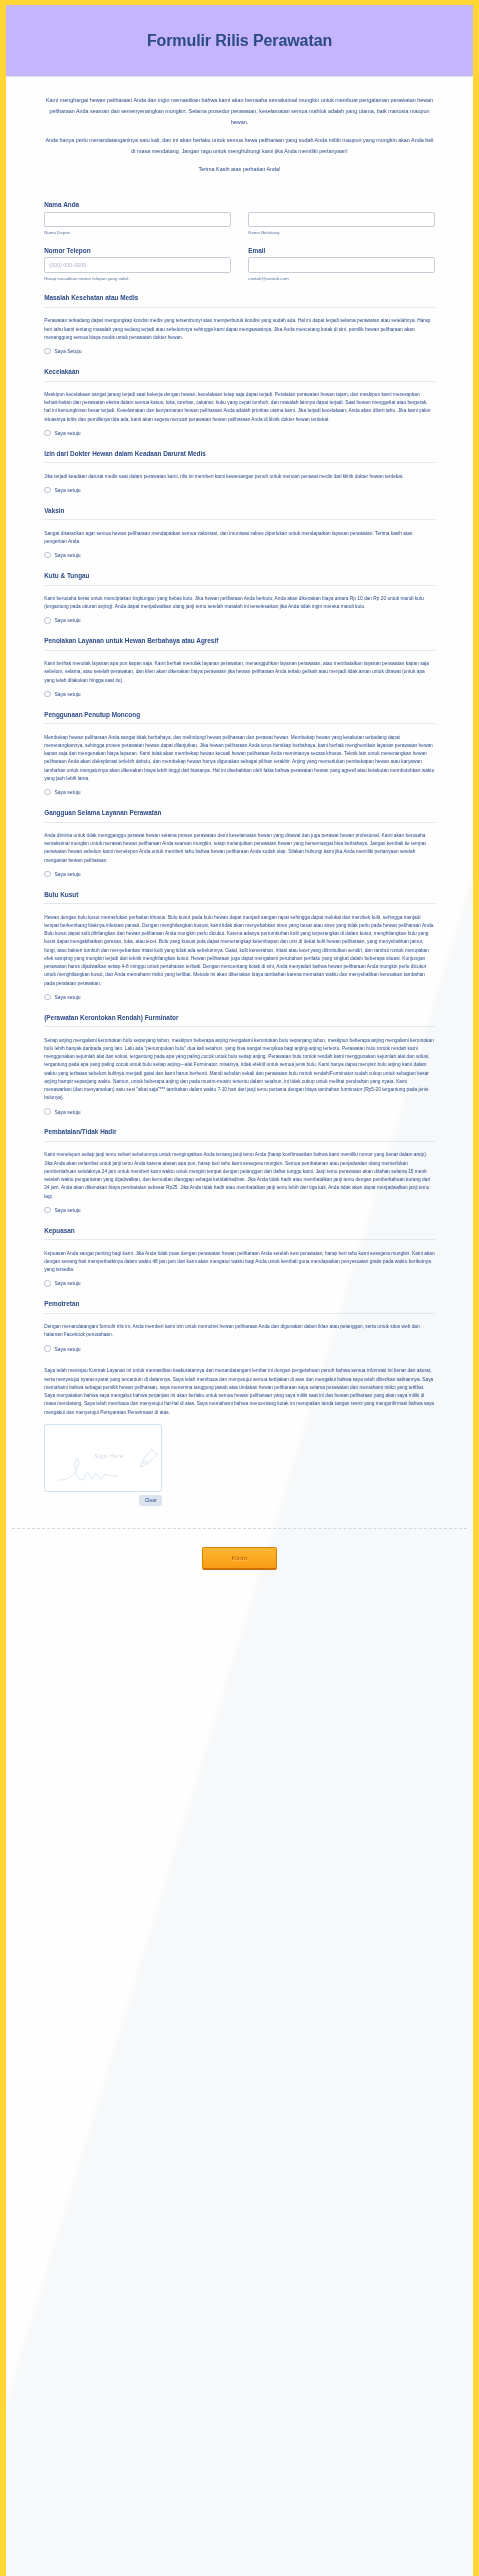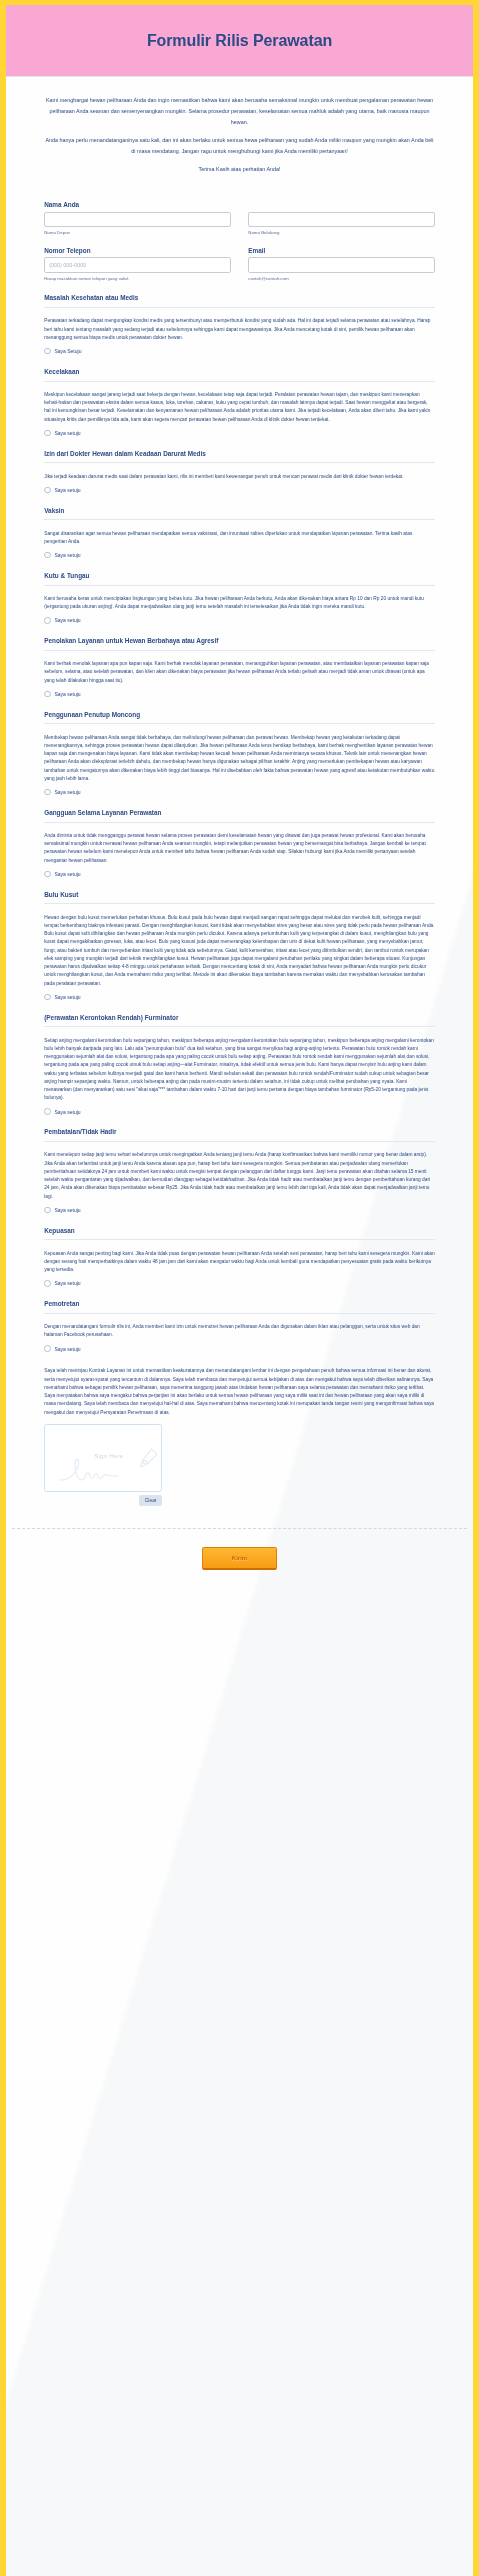--- a/index.html
+++ b/index.html
@@ -27,21 +27,21 @@
     content:"";
     position:absolute;
     top:0; left:0; right:0; bottom:0;
     background: linear-gradient(107deg, rgba(255,255,255,0.85) 0%, rgba(255,255,255,0.85) 46%, rgba(245,246,247,0.0) 46.4%, rgba(245,246,247,0.0) 100%);
     pointer-events:none;
     z-index:0;
   }
   .sheet > * { position: relative; z-index: 1; }
 
   .header {
-    background:#f9a8d4;
+    background:#c4b5fd;
     text-align:center;
     padding: 27px 10.3px 26px 10.3px;
     border-bottom: 0.5px solid #e2e5ea;
   }
   .header h1 {
     margin:0;
     font-size: 16px;
     font-weight: bold;
     color:#2b4a86;
     letter-spacing: -0.1px;

